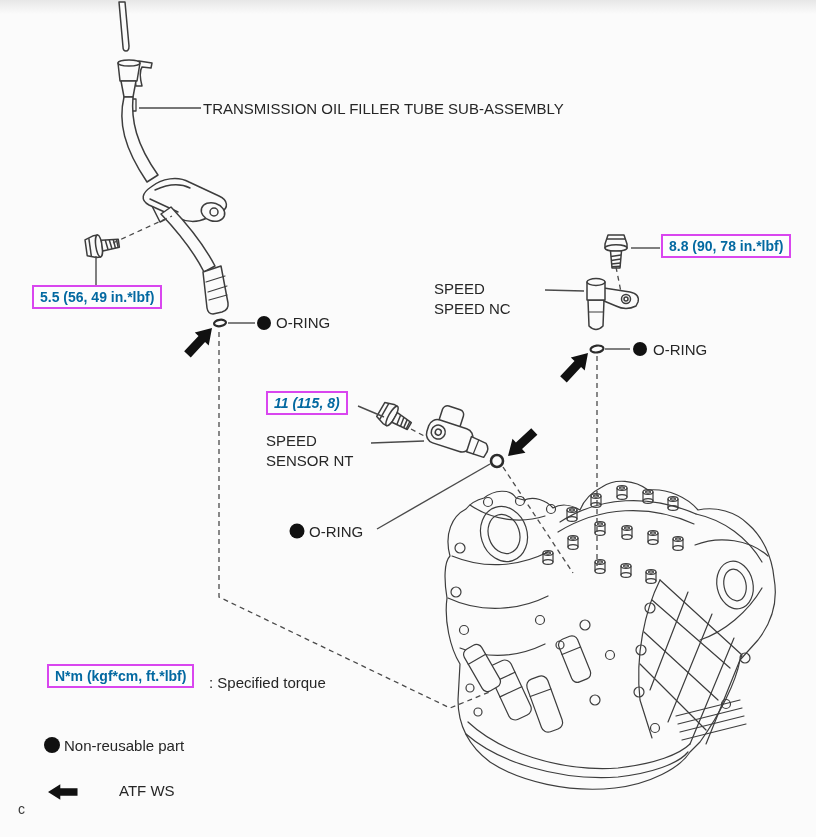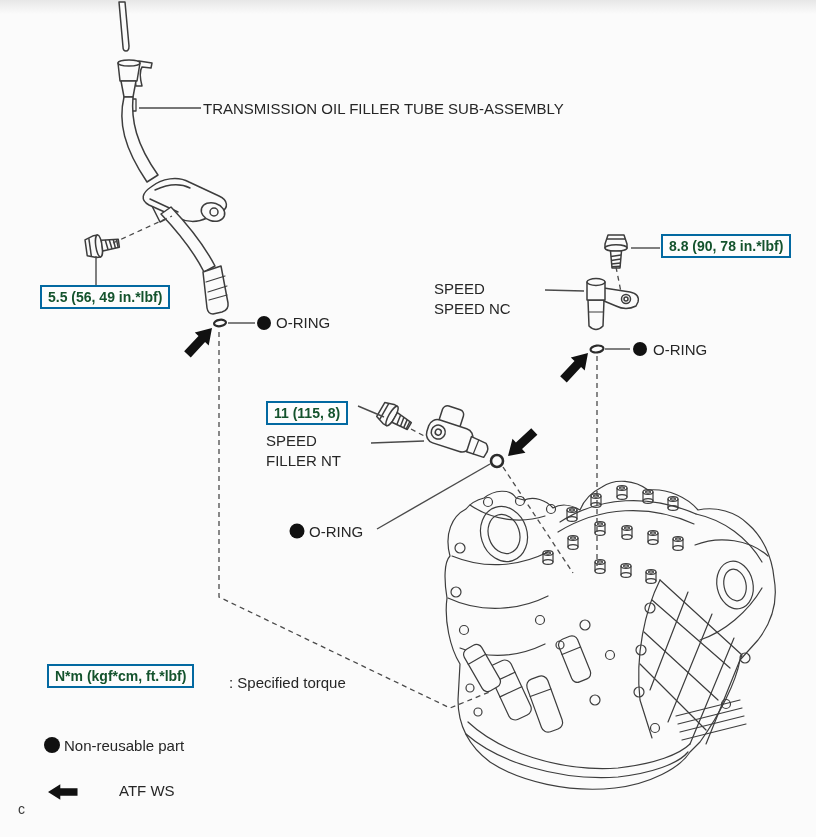--- a/index.html
+++ b/index.html
@@ -5,25 +5,25 @@
   html,body{margin:0;padding:0;background:#fbfbfb;}
   .canvas{
     position:relative;width:816px;height:837px;background:#fbfbfb;
     font-family:"Liberation Sans",sans-serif;color:#232323;overflow:hidden;padding-left:7px;
   }
   .topband{position:absolute;left:0;top:0;width:816px;height:14px;
     background:linear-gradient(#e7e7e7,#fbfbfb);}
   svg{position:absolute;left:0;top:0;}
   .lbl{position:absolute;font-size:15px;line-height:20px;color:#262626;white-space:nowrap;}
   .tbox{
-    position:absolute;border:2px solid #0369a1;background:#fdfdfd;
-    font-size:14px;font-weight:bold;line-height:20px;padding:0 6px;color:#14532d;
+    position:absolute;border:2px solid #d946ef;background:#fdfdfd;
+    font-size:14px;font-weight:bold;line-height:20px;padding:0 6px;color:#0369a1;
     white-space:nowrap;
   }
-  .legend-suffix{position:absolute;font-size:15px;color:#262626;white-space:nowrap;margin-left:20px;}
+  .legend-suffix{position:absolute;font-size:15px;color:#262626;white-space:nowrap;}
   .footer-c{position:absolute;font-size:14px;color:#3a3a3a;}
 </style>
 </head>
 <body>
 
 <div class="canvas">
   <div class="topband"></div>
 
   <svg width="816" height="837" viewBox="0 0 816 837">
     <defs>
@@ -216,31 +216,31 @@
     <g fill="#111111" stroke="none">
       <circle cx="264" cy="323" r="7"></circle>
       <circle cx="640" cy="349" r="7"></circle>
       <circle cx="297" cy="531" r="7.5"></circle>
       <circle cx="52" cy="745" r="8"></circle>
     </g>
   </svg>
 
   <div class="lbl" style="left:203px;top:99px;">TRANSMISSION OIL FILLER TUBE SUB-ASSEMBLY</div>
 
-  <div class="tbox" style="left:40px;top:285px;">5.5 (56, 49 in.*lbf)</div>
+  <div class="tbox" style="left:32px;top:285px;">5.5 (56, 49 in.*lbf)</div>
   <div class="tbox" style="left:661px;top:234px;">8.8 (90, 78 in.*lbf)</div>
-  <div class="tbox" style="left:266px;top:401px;">11 (115, 8)</div>
+  <div class="tbox" style="left:266px;top:391px;font-style:italic;">11 (115, 8)</div>
 
   <div class="lbl" style="left:434px;top:279px;">
     <div>SPEED</div>
     <div>SPEED NC</div>
   </div>
   <div class="lbl" style="left:266px;top:431px;">
     <div>SPEED</div>
-    <div>FILLER NT</div>
+    <div>SENSOR NT</div>
   </div>
 
   <div class="lbl" style="left:276px;top:313px;">O-RING</div>
   <div class="lbl" style="left:653px;top:340px;">O-RING</div>
   <div class="lbl" style="left:309px;top:522px;">O-RING</div>
 
   <div class="tbox" style="left:47px;top:664px;">N*m (kgf*cm, ft.*lbf)</div>
   <div class="legend-suffix" style="left:209px;top:674px;">: Specified torque</div>
   <div class="lbl" style="left:64px;top:736px;text-align:center;">Non-reusable part</div>
   <div class="lbl" style="left:86px;top:781px;margin-left:33px;">ATF WS</div>

